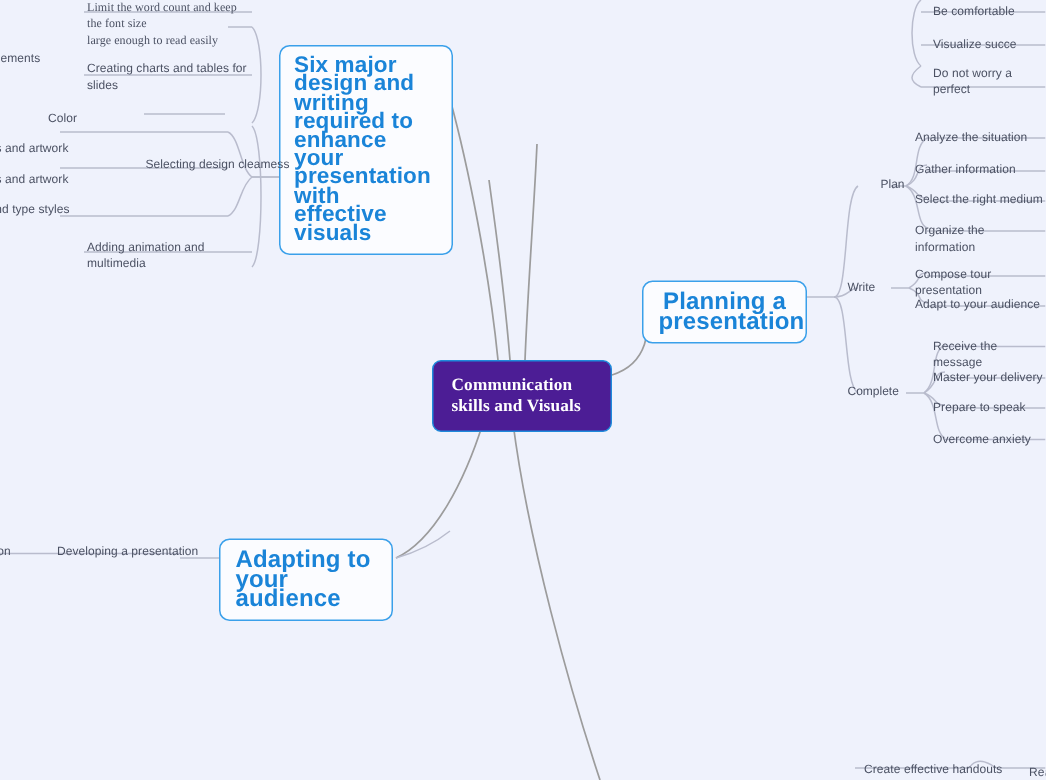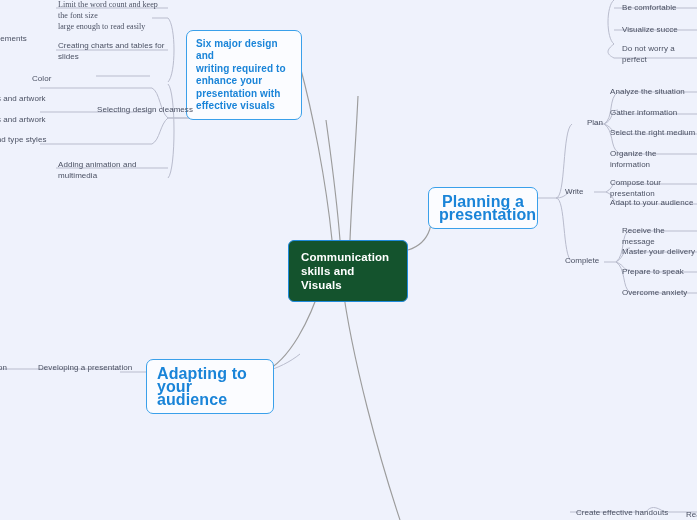--- a/index.html
+++ b/index.html
@@ -37,43 +37,44 @@
     stroke: #b9bccd;
     stroke-width: 1;
   }
 
   
   .node {
     position: absolute;
     box-sizing: border-box;
   }
   .node-root {
-    background: #14532d;
+    background: #4c1d95;
     border: 1px solid #1f8adb;
     border-radius: 6px;
     color: #ffffff;
     font-weight: bold;
     font-size: 11.5px;
     line-height: 14px;
     padding: 9px 12px;
     letter-spacing: .1px;
+    font-family: Liberation Serif, serif;
   }
   .node-main {
     background: #fbfcff;
     border: 1.6px solid #3aa0ea;
     border-radius: 7px;
     color: #1a84d8;
     font-weight: bold;
     font-size: 16px;
     line-height: 13px;
     padding: 7px 10px;
     letter-spacing: .1px;
   }
   .node-main.tall {
-    font-size: 10px;
+    font-size: 15px;
     line-height: 12.4px;
     padding: 7px 9px;
   }
 
   
   .leaf {
     position: absolute;
     color: #4b5163;
     font-size: 8px;
     line-height: 11px;
@@ -172,21 +173,21 @@
 skills and Visuals</div>
 
   <div class="node node-main tall" style="left: 186px; top: 30px; width: 116px; white-space: pre-line;">Six major design and
 writing required to
 enhance your
 presentation with
 effective visuals</div>
 
   <div class="node node-main" style="left: 428px; top: 187px; width: 110px; text-align: center; white-space: pre-line;">Planning a presentation</div>
 
-  <div class="node node-main" style="left: 146px; top: 359px; width: 128px; white-space: pre-line;">Adapting to your
+  <div class="node node-main" style="left: 146px; top: 359px; width: 116px; white-space: pre-line;">Adapting to your
 audience</div>
 
   <div class="branch-label" style="left: 587px; top: 117px; white-space: pre-line;">Plan</div>
   <div class="leaf" style="left: 610px; top: 86px; white-space: pre-line;">Analyze the situation</div>
   <div class="leaf" style="left: 610px; top: 107px; white-space: pre-line;">Gather information</div>
   <div class="leaf" style="left: 610px; top: 127px; white-space: pre-line; text-align: right;">Select the right medium</div>
   <div class="leaf" style="left: 610px; top: 148px; white-space: pre-line;">Organize the information</div>
 
   <div class="branch-label" style="left: 565px; top: 186px; white-space: pre-line;">Write</div>
   <div class="leaf" style="left: 610px; top: 177px; white-space: pre-line;">Compose tour presentation</div>

